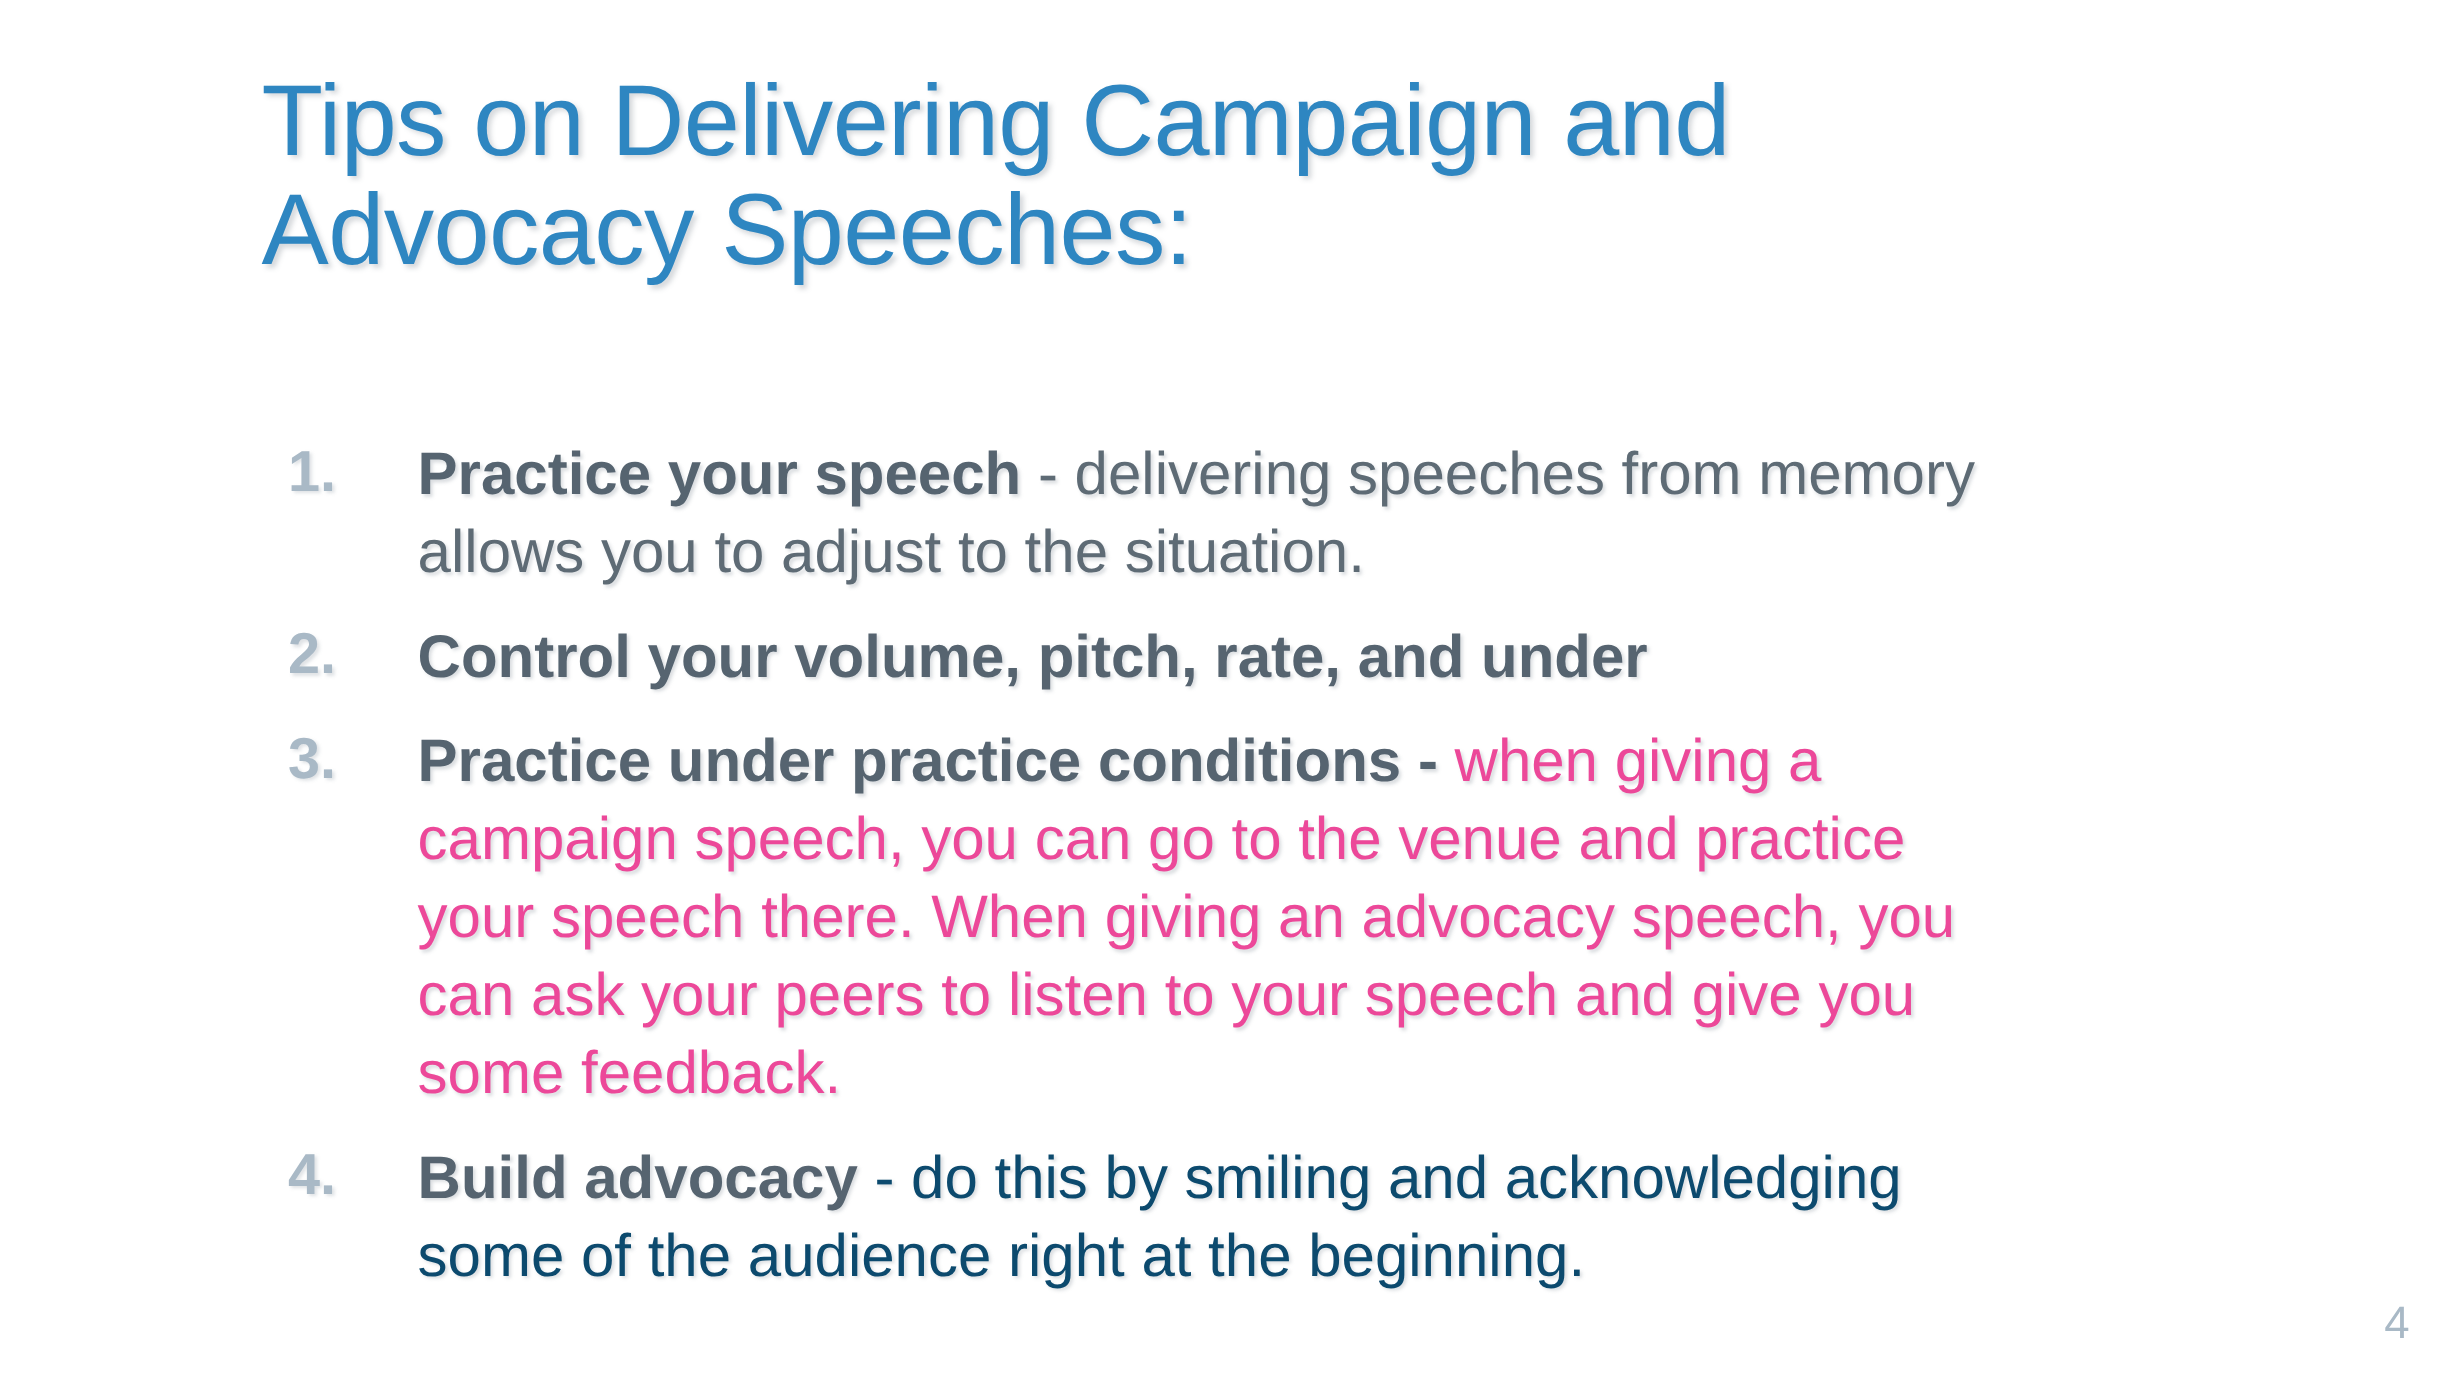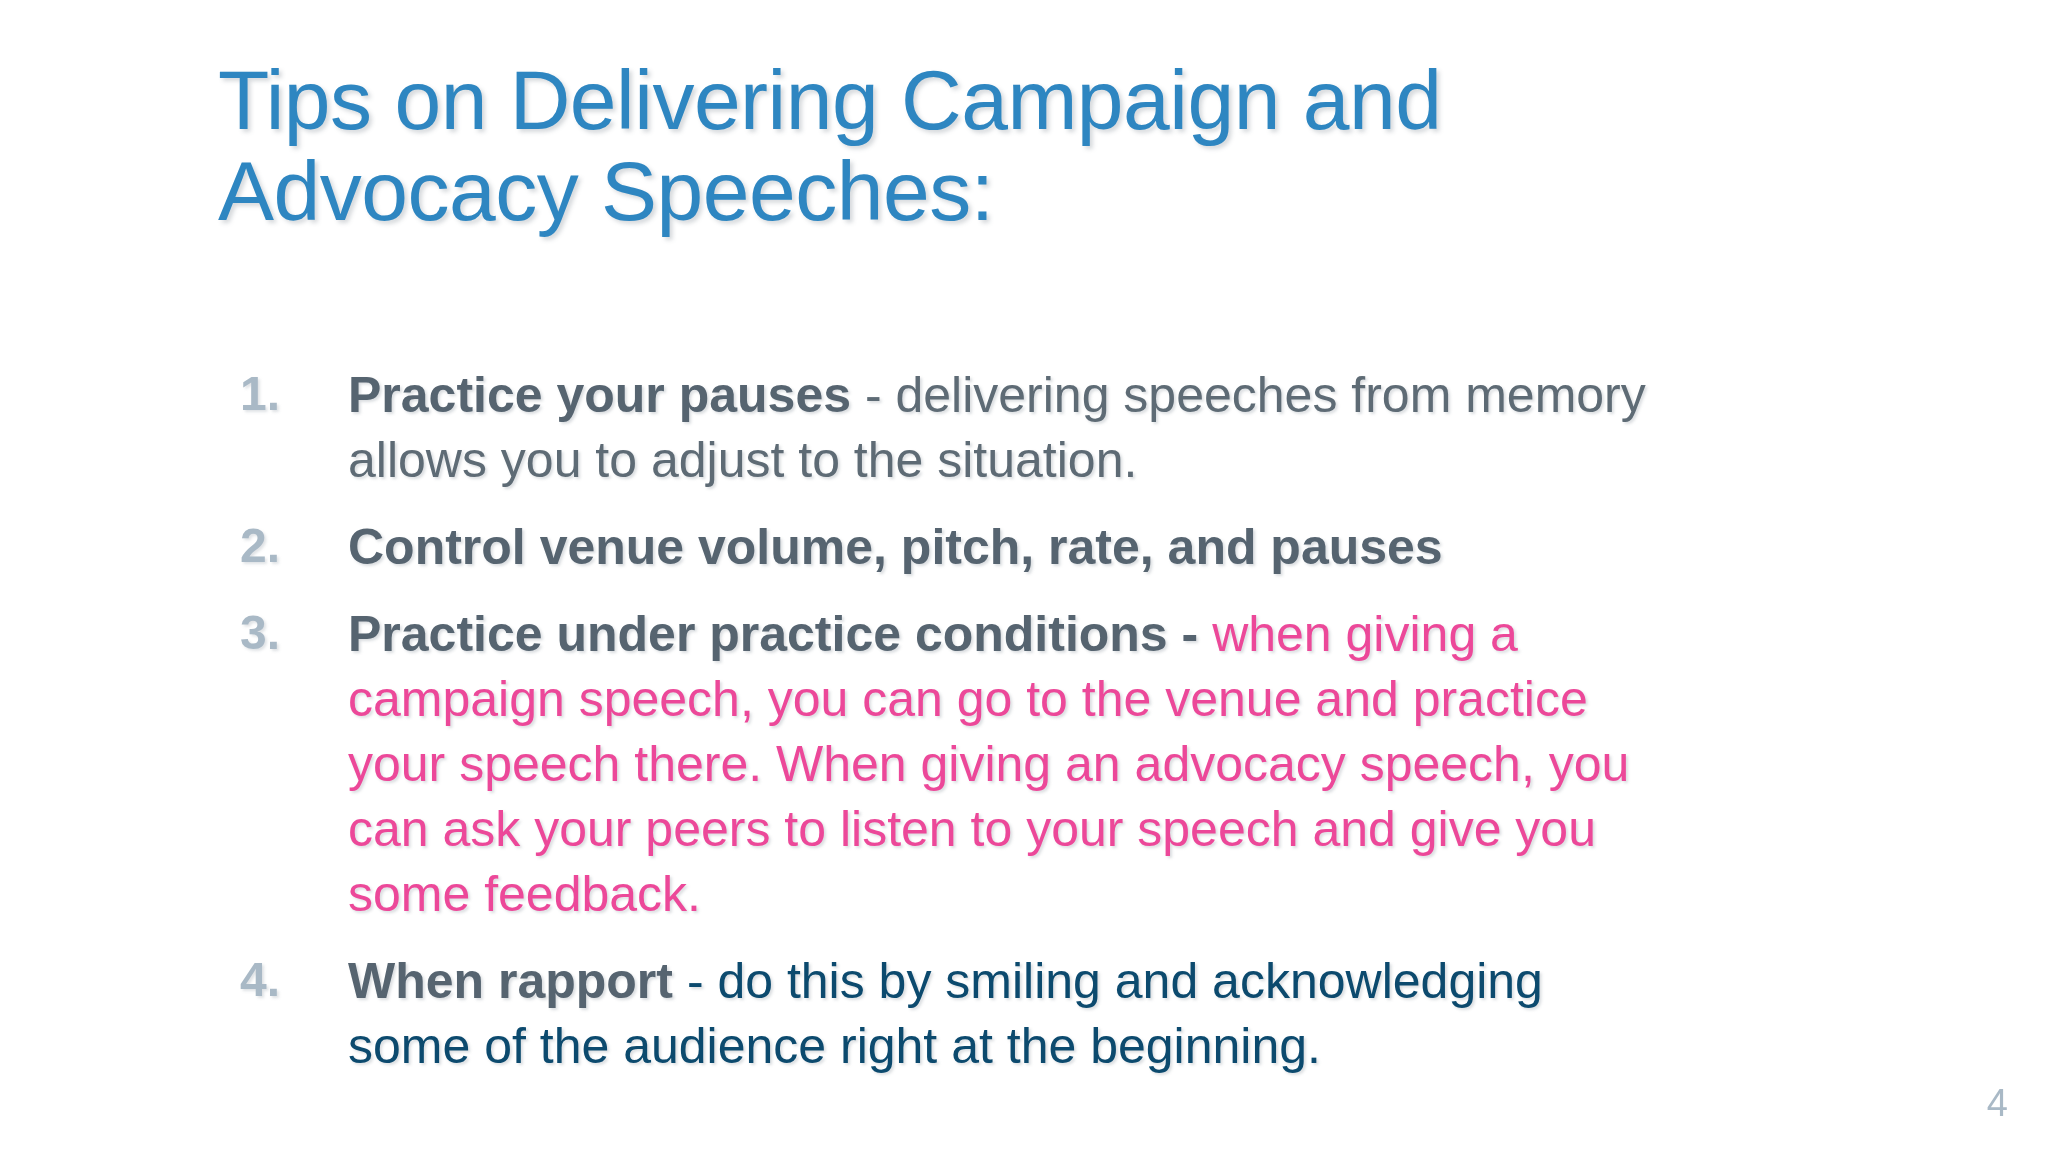--- a/index.html
+++ b/index.html
@@ -104,36 +104,36 @@
 <body>
 
 <div class="slide" style="background: rgb(255, 255, 255);">
 
   <div class="title" style="color: rgb(46, 134, 193);">Tips on Delivering Campaign and Advocacy Speeches:</div>
 
   <ol class="body-list">
 
     <li class="list-item">
       <span class="marker" style="color: rgb(169, 185, 198);">1.</span>
-      <span class="lead" style="color: rgb(86, 100, 112);">Practice your pauses</span><span class="rest" style="color: rgb(94, 107, 117);"> - delivering speeches from memory allows you to adjust to the situation.</span>
+      <span class="lead" style="color: rgb(86, 100, 112);">Practice your speech</span><span class="rest" style="color: rgb(94, 107, 117);"> - delivering speeches from memory allows you to adjust to the situation.</span>
     </li>
 
     <li class="list-item">
       <span class="marker" style="color: rgb(169, 185, 198);">2.</span>
-      <span class="lead" style="color: rgb(86, 100, 112);">Control venue volume, pitch, rate, and pauses</span><span class="rest" style="color: rgb(94, 107, 117);"></span>
+      <span class="lead" style="color: rgb(86, 100, 112);">Control your volume, pitch, rate, and under</span><span class="rest" style="color: rgb(94, 107, 117);"></span>
     </li>
 
     <li class="list-item">
       <span class="marker" style="color: rgb(169, 185, 198);">3.</span>
       <span class="lead" style="color: rgb(86, 100, 112);">Practice under practice conditions -</span><span class="rest" style="color: #ec4899;"> when giving a campaign speech, you can go to the venue and practice your speech there. When giving an advocacy speech, you can ask your peers to listen to your speech and give you some feedback.</span>
     </li>
 
     <li class="list-item">
       <span class="marker" style="color: rgb(169, 185, 198);">4.</span>
-      <span class="lead" style="color: rgb(86, 100, 112);">When rapport</span><span class="rest" style="color: #0c4a6e;"> - do this by smiling and acknowledging some of the audience right at the beginning.</span>
+      <span class="lead" style="color: rgb(86, 100, 112);">Build advocacy</span><span class="rest" style="color: #0c4a6e;"> - do this by smiling and acknowledging some of the audience right at the beginning.</span>
     </li>
 
   </ol>
 
   <div class="page-number" style="color: rgb(169, 185, 198);">4</div>
 
   <div class="bottom-bar">
     <div class="bar-seg bar-seg-1" style="background: rgb(116, 203, 251);"></div>
     <div class="bar-seg bar-seg-2" style="background: rgb(34, 133, 197);"></div>
     <div class="bar-seg bar-seg-3" style="background: rgb(249, 157, 28);"></div>

